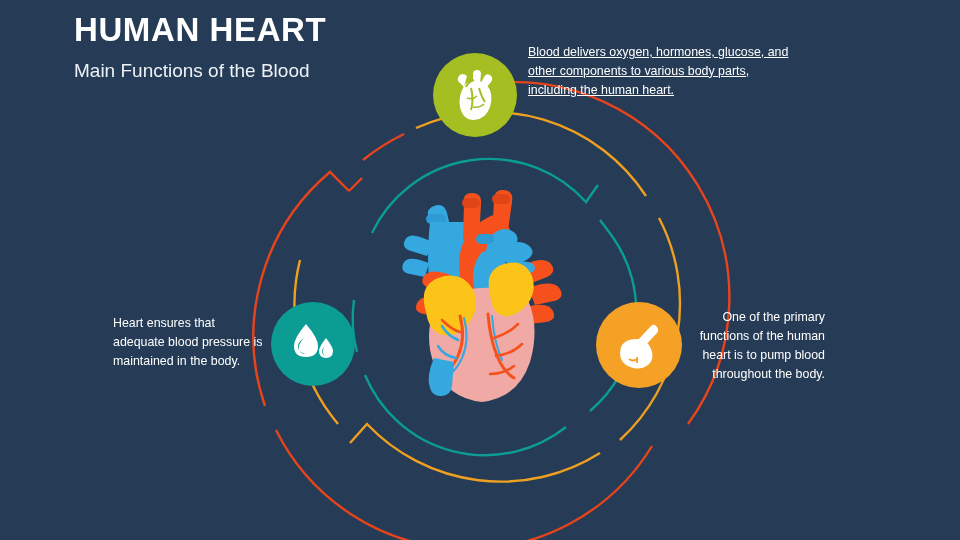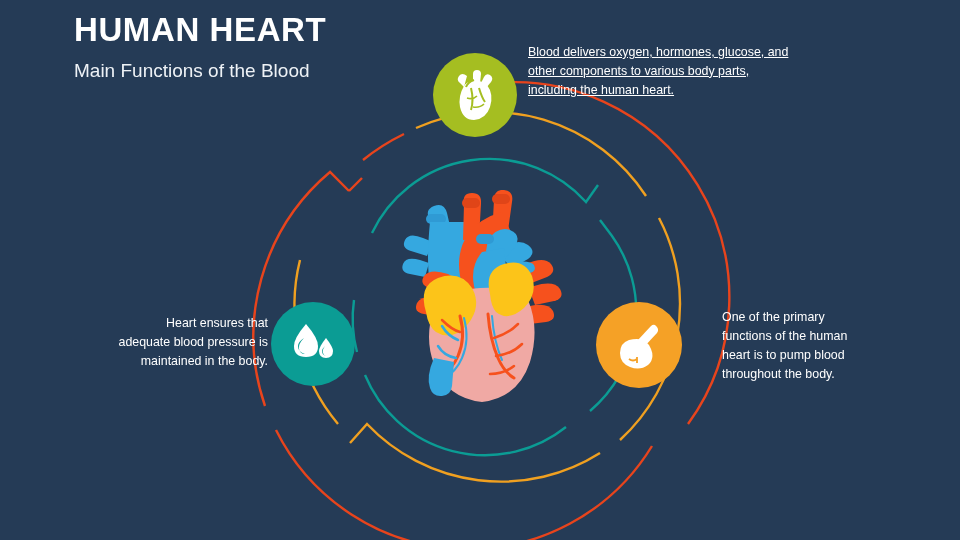--- a/index.html
+++ b/index.html
@@ -36,22 +36,22 @@
   .icon-circle svg{display:block;}
   #circle-green{left:433px;top:53px;width:84px;height:84px;background:#a5be21;}
   #circle-teal{left:271px;top:302px;width:84px;height:84px;background:#0b9c94;}
   #circle-orange{left:596px;top:302px;width:86px;height:86px;background:#f5a126;}
 
   
   .txt{
     position:absolute;color:#ffffff;font-size:12.4px;line-height:1.52;
   }
   #txt-top{left:528px;top:43px;width:268px;text-align:left;text-decoration:underline;}
-  #txt-right{left:722px;top:308px;width:150px;text-align:left;}
-  #txt-left{left:113px;top:314px;width:155px;text-align:right;}
+  #txt-right{left:675px;top:308px;width:150px;text-align:right;}
+  #txt-left{left:113px;top:314px;width:155px;}
 </style>
 </head>
 <body>
 
 <div id="stage">
 
   <div class="title-block">
     <h1 class="title">HUMAN HEART</h1>
     <div class="subtitle">Main Functions of the Blood</div>
   </div>

